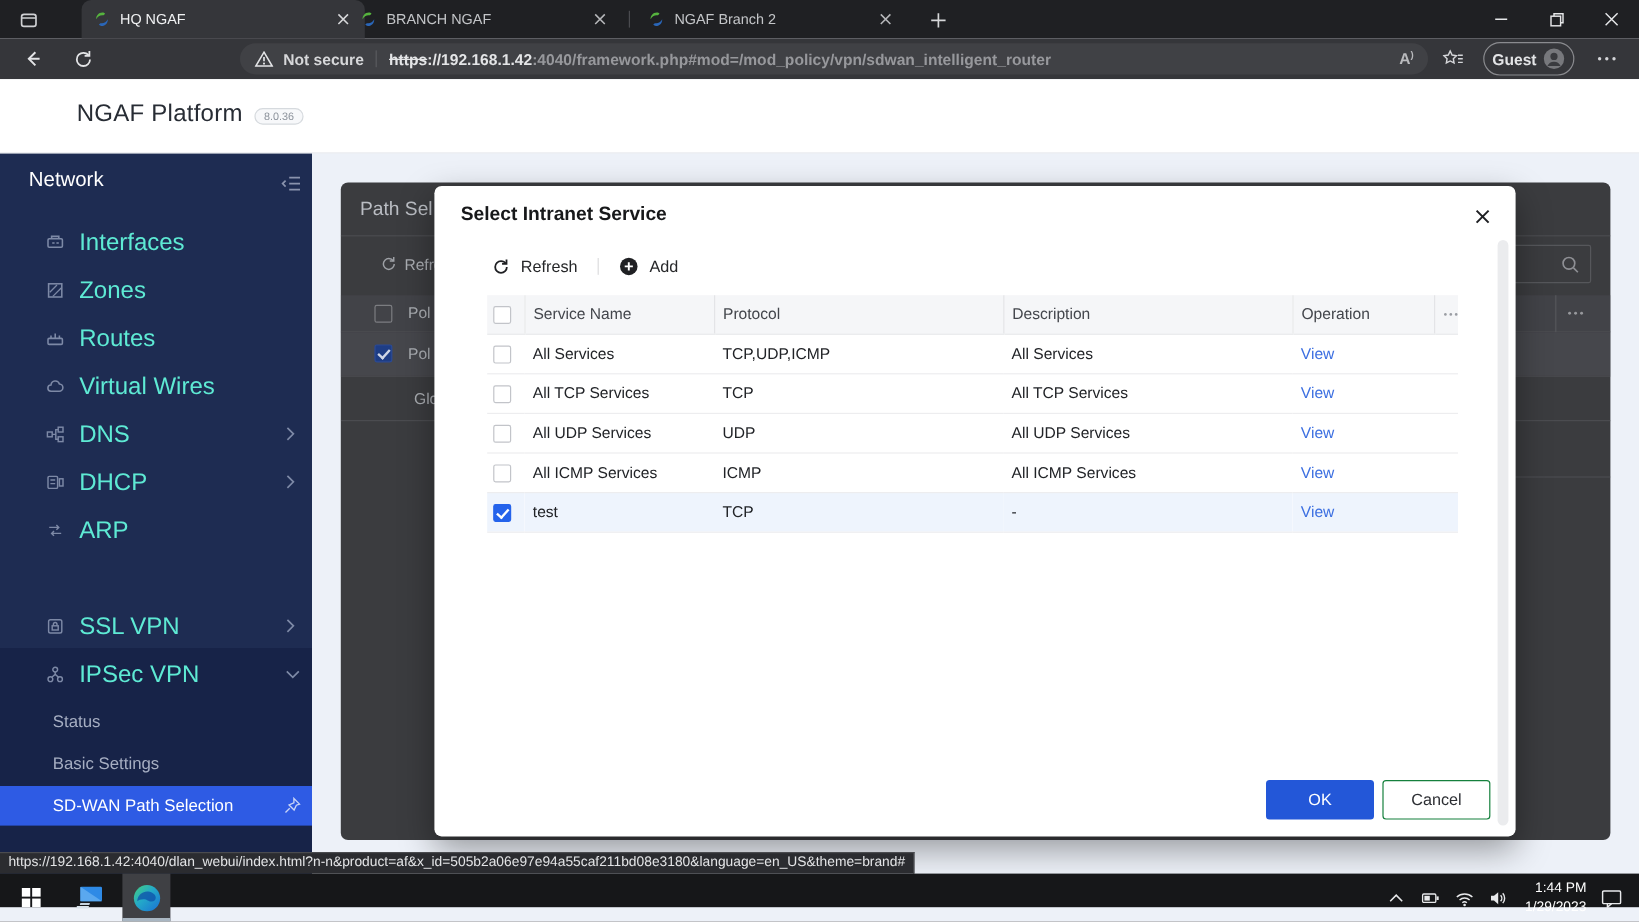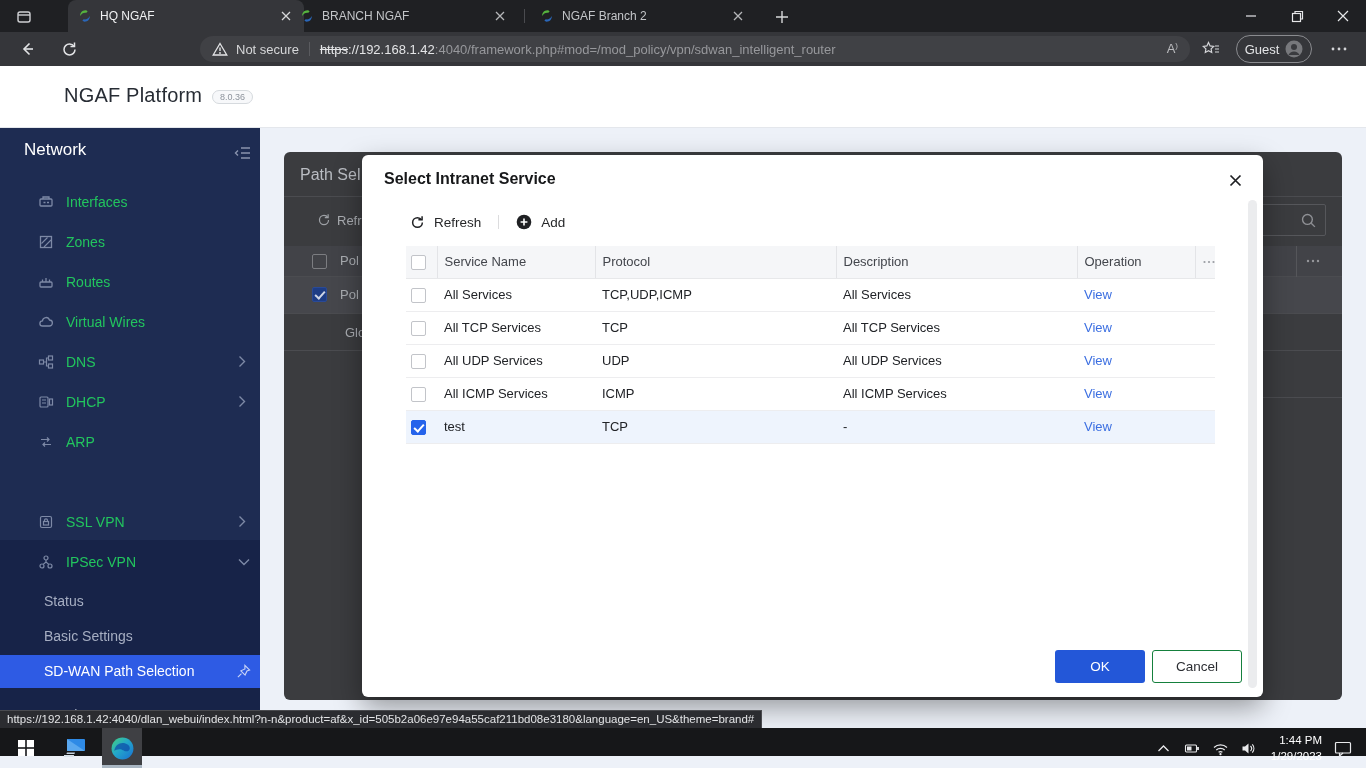--- a/index.html
+++ b/index.html
@@ -13,21 +13,21 @@
   .tabbar { position:absolute; left:0; top:0; width:1366px; height:32px; background:#1f2023; }
   .tsq { position:absolute; left:10px; top:5px; width:28px; height:23px; border-radius:4px; display:flex; align-items:center; justify-content:center; }
   .tab { position:absolute; top:0; height:32px; display:flex; align-items:center; padding:0 10px; color:#c3c5c8; font-size:12px; }
   .tab.active { background:#35363a; border-radius:8px 8px 0 0; color:#f1f2f3; }
   .tab .ttl { flex:1; margin-left:8px; white-space:nowrap; overflow:hidden; }
   .tclose { margin-left:14px; display:flex; align-items:center; justify-content:center; width:16px; height:16px; border-radius:3px; }
   .tsep { position:absolute; top:9px; width:1px; height:14px; background:#4a4b4f; }
   .wctrl { position:absolute; top:0; height:32px; width:46px; display:flex; align-items:center; justify-content:center; }
 
   
-  .btb { position:absolute; left:0; top:32px; width:1366px; height:34px; background:#35363a; }
+  .btb { position:absolute; left:0; top:32px; width:1366px; height:34px; background:#35363a;font-weight:bold; }
   .nbtn { position:absolute; top:4px; width:26px; height:26px; display:flex; align-items:center; justify-content:center; border-radius:4px; }
   .abar { position:absolute; left:200px; top:4px; width:990px; height:26px; background:#404145; border-radius:13px; display:flex; align-items:center; padding:0 12px; color:#d6d7d9; font-size:13px; }
   .abar .vsep { width:1px; height:14px; background:#5a5b5f; margin:0 10px; }
   .url-scheme { text-decoration:line-through; color:#e4e5e7; }
   .url-host { color:#e4e5e7; }
   .url-path { color:#97989c; }
   .gpill { position:absolute; left:1236px; top:3px; width:76px; height:28px; border:1px solid #8a8b8f; border-radius:14px; display:flex; align-items:center; justify-content:center; gap:6px; color:#e3e4e6; font-size:13px; }
 
   
   .ahdr { position:absolute; left:0; top:66px; width:1366px; height:62px; background:#ffffff; border-bottom:1px solid #e4e7ec; }
@@ -37,21 +37,21 @@
   .nav-item.active { background:#2457e0; color:#ffffff; border-radius:15px; }
   .hsearch { position:absolute; left:1016px; top:83px; width:160px; height:31px; background:#eff0f3; border-radius:16px; display:flex; align-items:center; padding:0 10px 0 16px; }
   .hsearch input { flex:1; border:none; outline:none; background:transparent; font-size:13px; color:#444; font-family:"Liberation Sans",sans-serif; width:110px; }
   .hsearch input::placeholder { color:#9aa0a9; }
   .hcirc { position:absolute; top:87px; width:22px; height:22px; border-radius:50%; background:#565d68; color:#fff; font-size:12px; font-weight:bold; display:flex; align-items:center; justify-content:center; }
   .admin { position:absolute; left:1310px; top:89px; font-size:14px; color:#33373d; }
 
   
   .sbar { position:absolute; left:0; top:128px; width:260px; height:600px; background:#1e2c52; }
   .stitle { position:absolute; left:24px; top:12px; font-size:17px; color:#ffffff; }
-  .sitem { position:absolute; left:0; width:260px; height:40px; color:#22c55e; font-size:14px; }
+  .sitem { position:absolute; left:0; width:260px; height:40px; color:#5eead4; font-size:20px; }
   .sitem .lbl { position:absolute; left:66px; top:0; line-height:40px; }
   .sitem .sic { position:absolute; left:38px; top:12px; }
   .schev { position:absolute; left:238px; top:13px; }
   .sexp { position:absolute; left:0; top:412px; width:260px; height:188px; background:#172348; }
   .ssub { position:absolute; left:44px; width:200px; height:34px; line-height:34px; color:#a6aec2; font-size:14px; }
   .ssel { position:absolute; left:0; width:260px; height:33px; background:#2e5be4; color:#ffffff; font-size:14px; }
   .ssel .lbl { position:absolute; left:44px; line-height:33px; }
 
   
   .cbg { position:absolute; left:260px; top:128px; width:1106px; height:582px; background:#edf1f8; }

